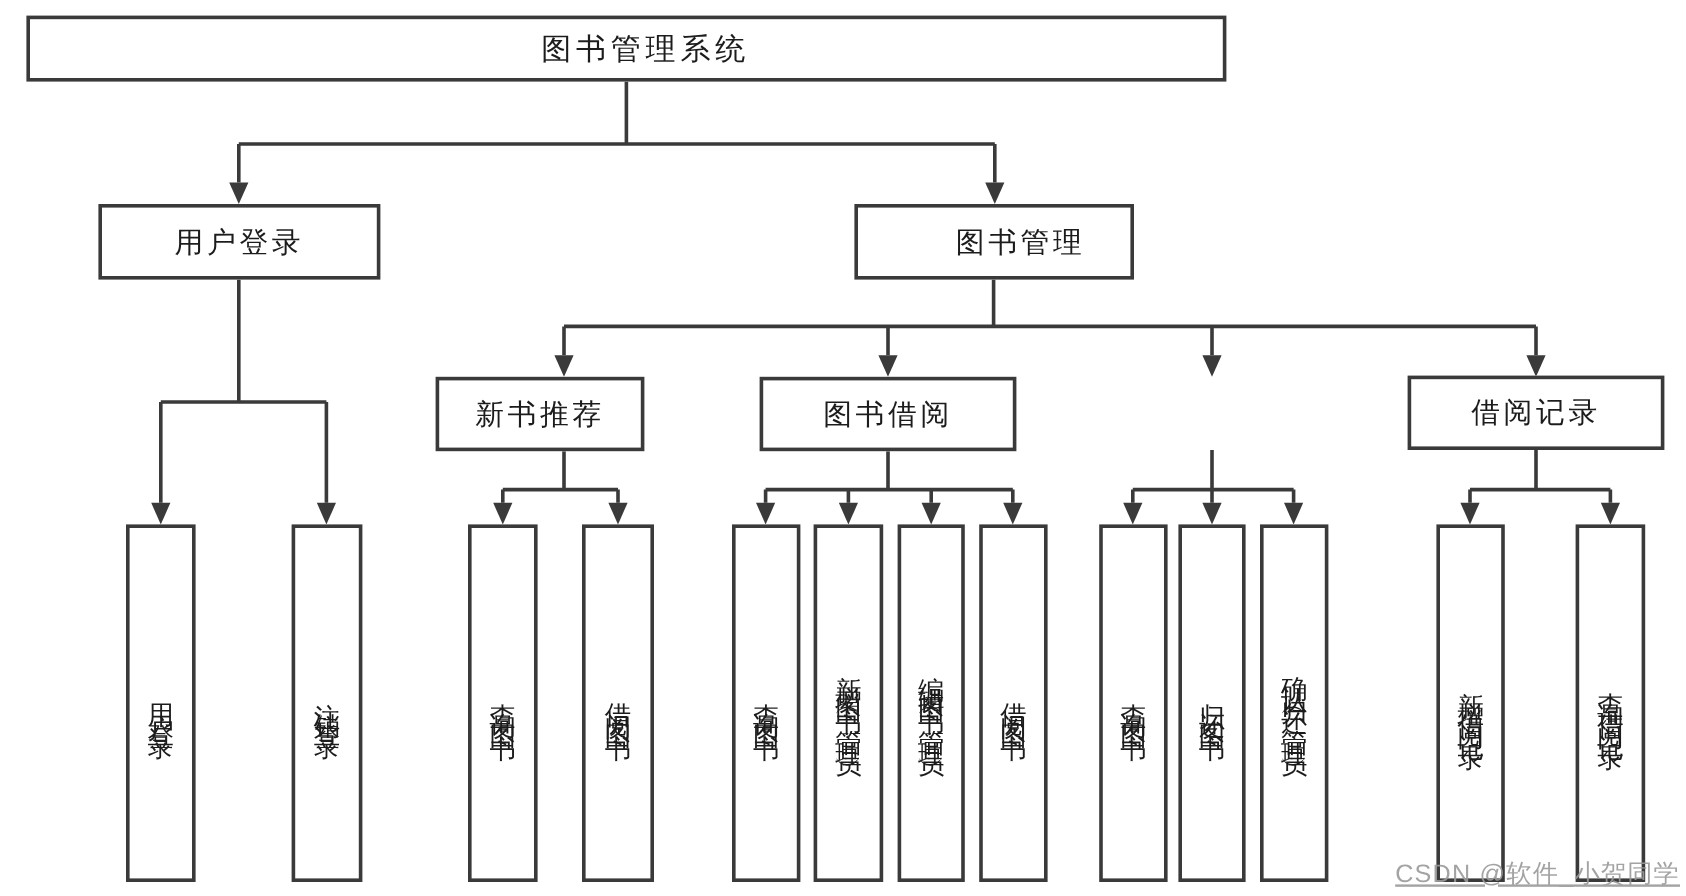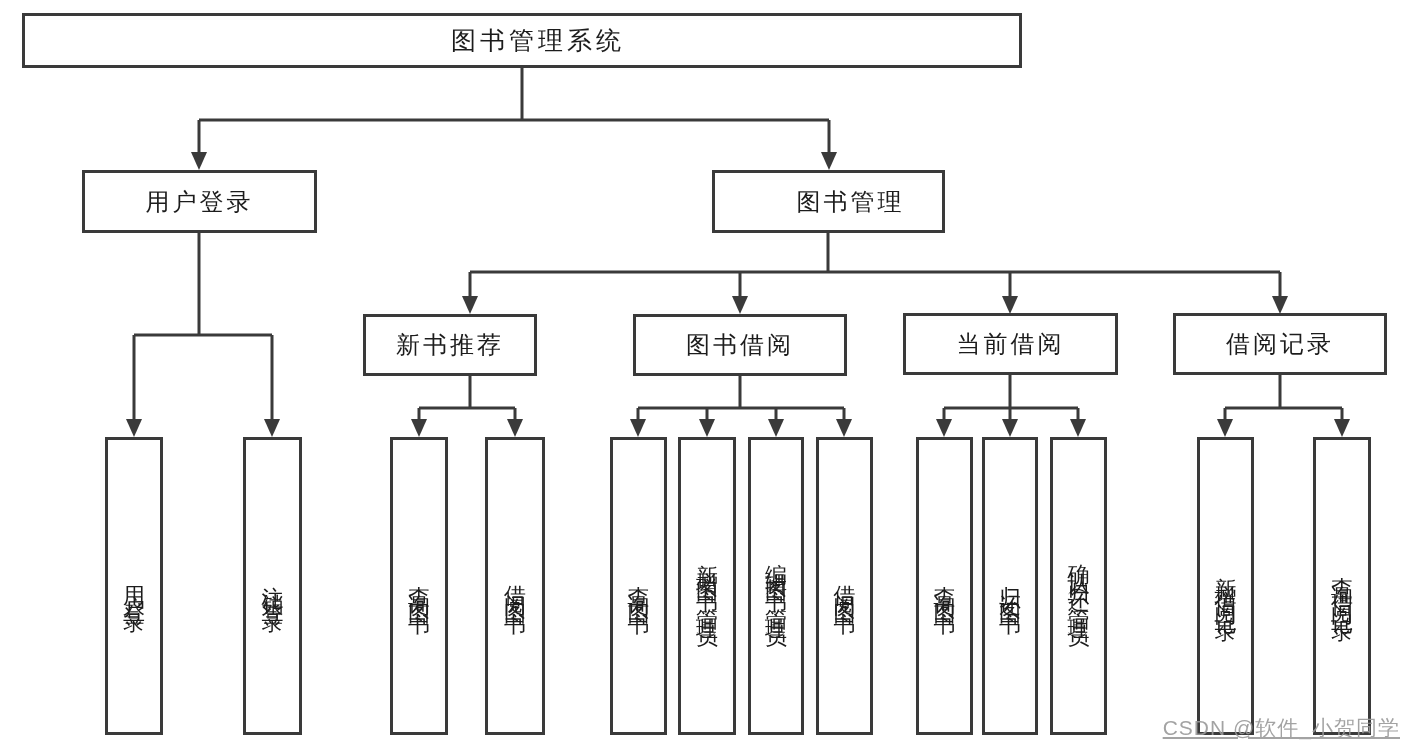--- a/index.html
+++ b/index.html
@@ -79,23 +79,20 @@
   <div class="node hbox" style="left:712px;top:170px;width:233px;height:63px;padding-left:44px;">
     <span>图书管理</span>
   </div>
 
   <div class="node hbox" style="left:363px;top:314px;width:174px;height:62px;">
     <span>新书推荐</span>
   </div>
   <div class="node hbox" style="left:633px;top:314px;width:214px;height:62px;">
     <span>图书借阅</span>
   </div>
-  <div class="node hbox" style="left:903px;top:313px;width:215px;height:62px;">
-    <span>当前借阅</span>
-  </div>
   <div class="node hbox" style="left:1173px;top:313px;width:214px;height:62px;">
     <span>借阅记录</span>
   </div>
 
   <div class="node vbox" style="left:105px;top:437px;width:58px;height:298px;">
     <span class="vtext">用户登录</span>
   </div>
   <div class="node vbox" style="left:243px;top:437px;width:59px;height:298px;">
     <span class="vtext">注销登录</span>
   </div>

